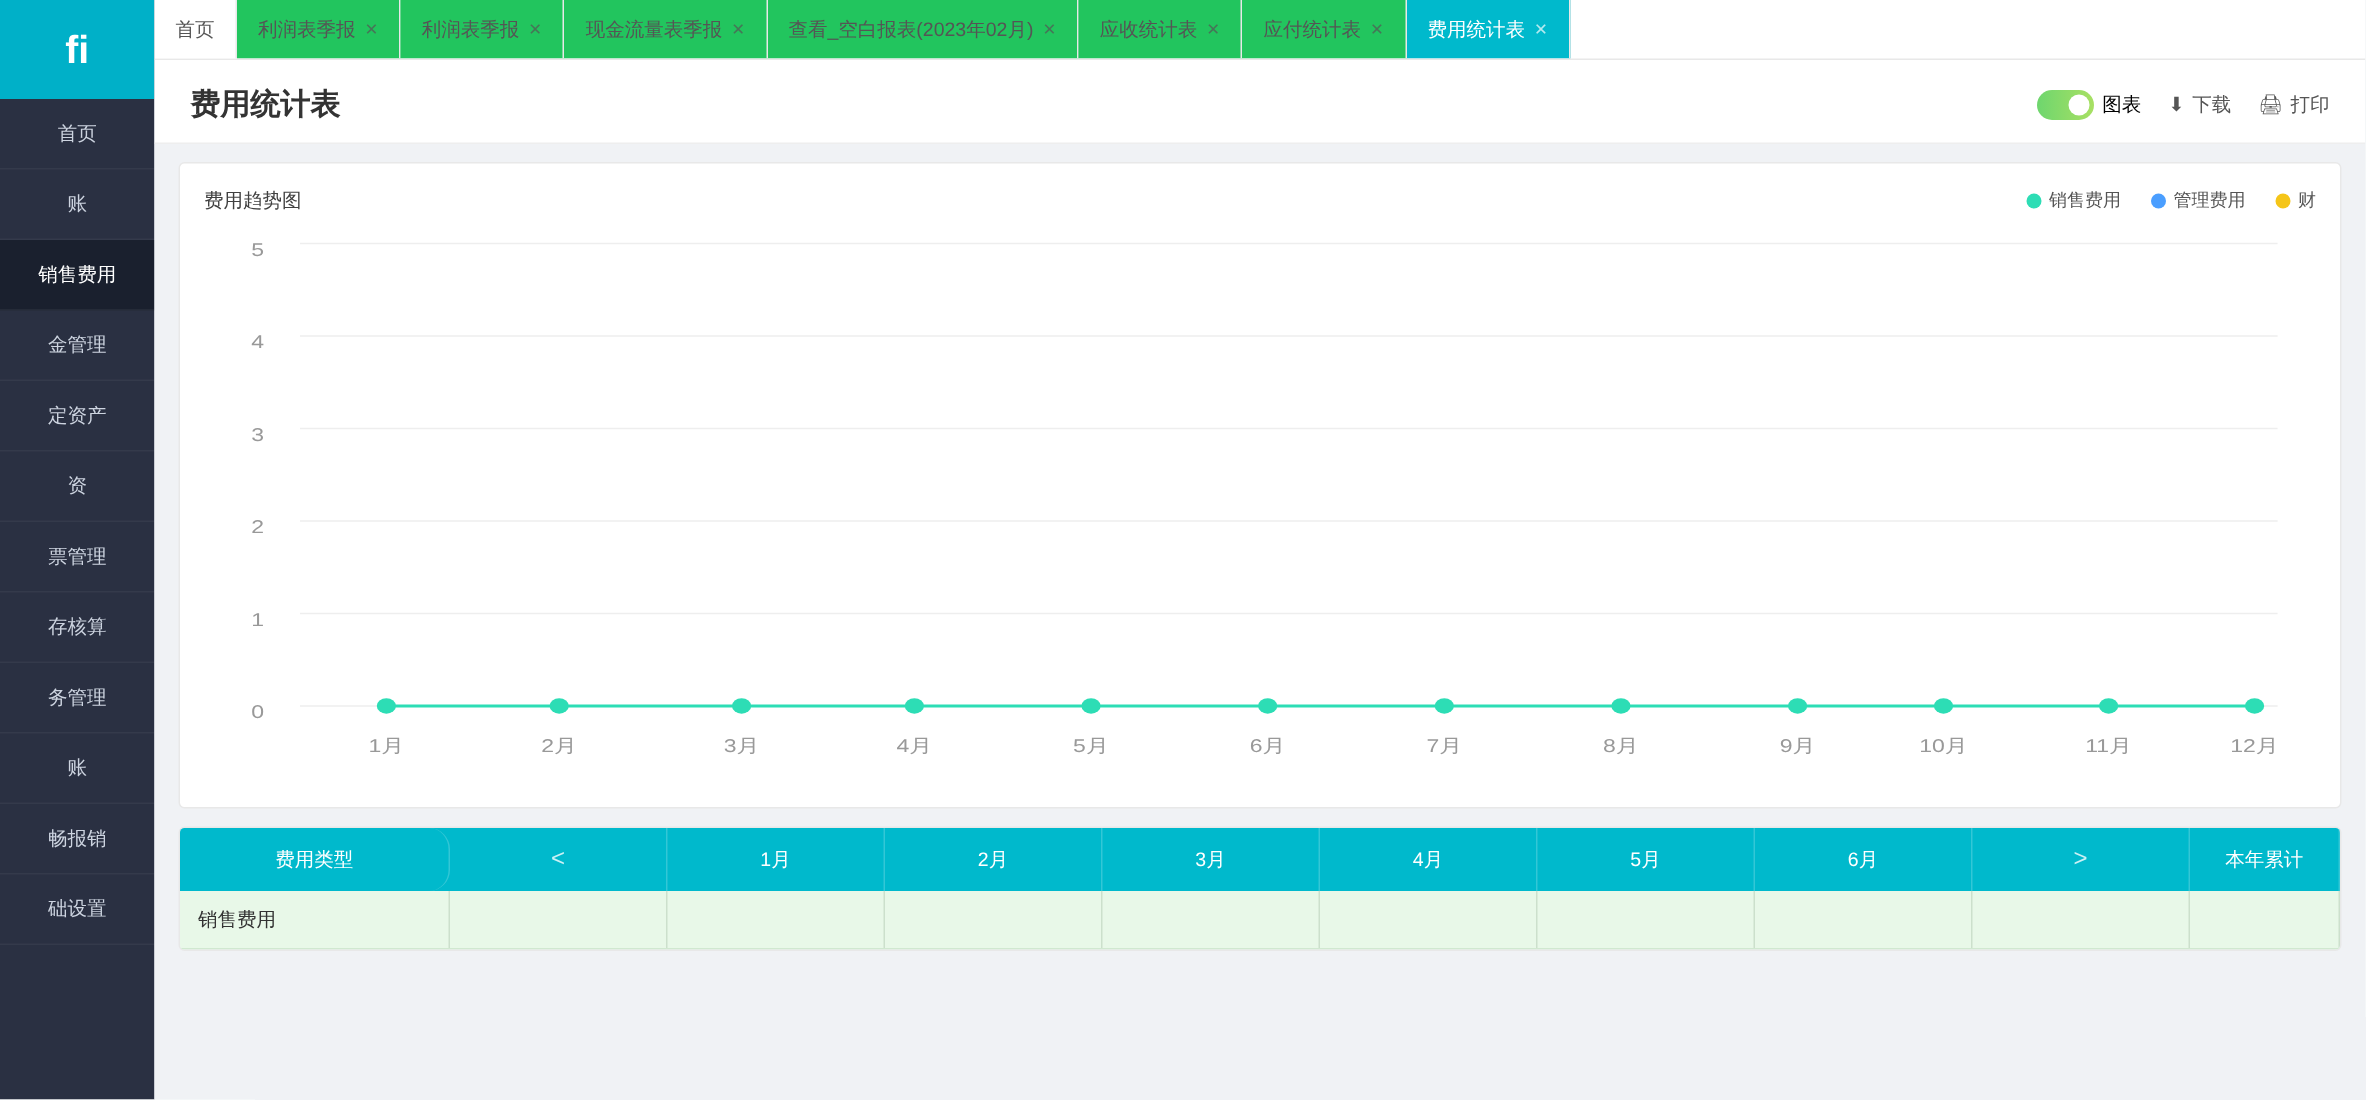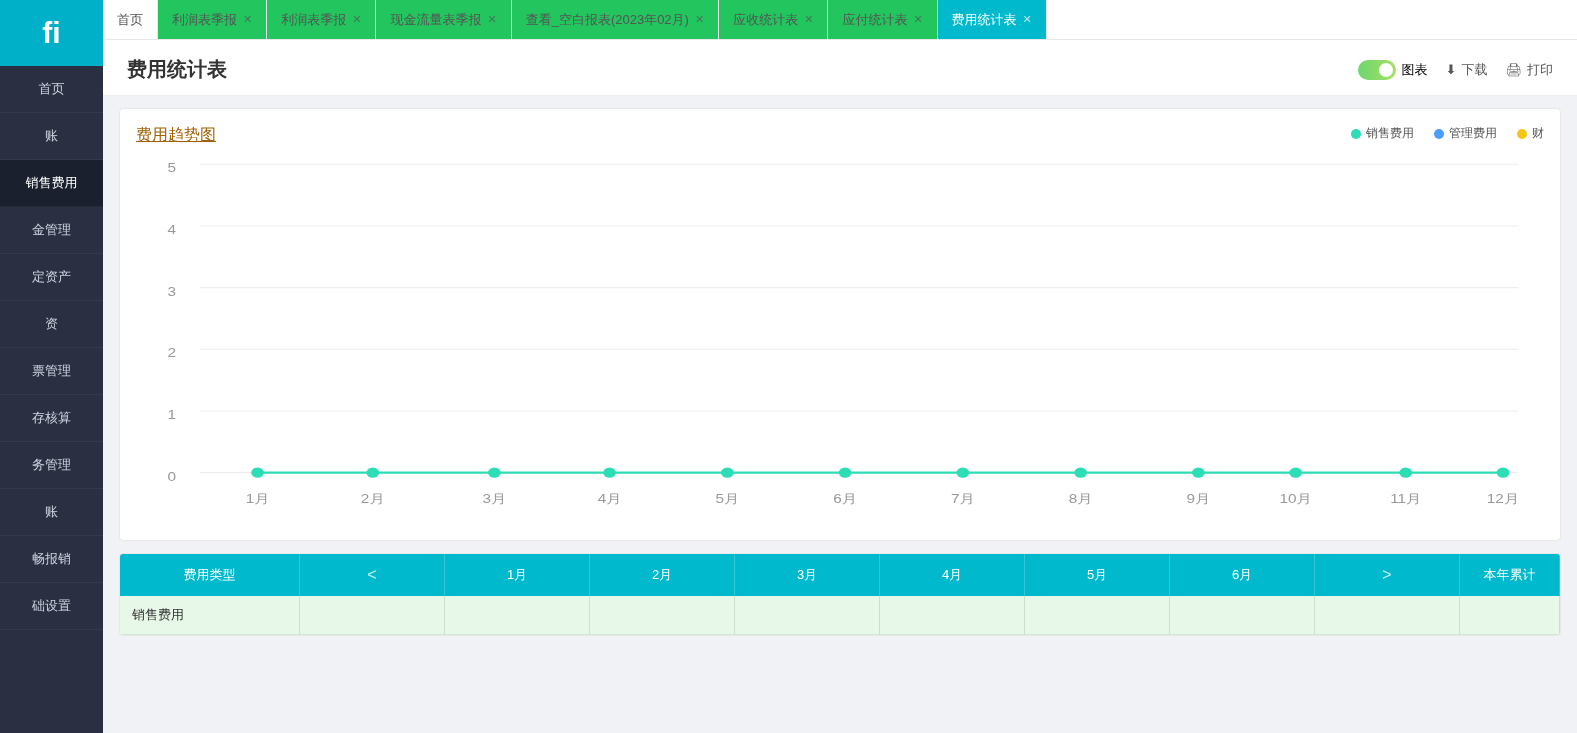--- a/index.html
+++ b/index.html
@@ -15,21 +15,21 @@
       height: 100%;
       overflow: hidden;
     }
     .sidebar-logo {
       background: #00b0c8;
       height: 66px;
       display: flex;
       align-items: center;
       justify-content: center;
       color: white;
-      font-size: 30px;
+      font-size: 26px;
       font-weight: bold;
     }
     .sidebar-item {
       color: #cdd4e0;
       padding: 14px 0;
       text-align: center;
       font-size: 13px;
       cursor: pointer;
       border-bottom: 1px solid rgba(255,255,255,0.05);
     }
@@ -138,24 +138,23 @@
 
     
     .chart-section {
       background: #fff;
       margin: 12px 16px;
       border-radius: 4px;
       padding: 16px;
       border: 1px solid #e8e8e8;
     }
     .chart-title {
-      font-size: 16px;
-      color: #a16207;
+      font-size: 13px;
+      color: #404040;
       margin-bottom: 8px;
-      text-decoration: underline;
     }
     .chart-legend {
       display: flex;
       gap: 20px;
       justify-content: flex-end;
       margin-bottom: 10px;
     }
     .legend-item {
       display: flex;
       align-items: center;
@@ -196,20 +195,21 @@
       text-align: center;
       border-right: 1px solid rgba(255,255,255,0.2);
       white-space: nowrap;
       display: flex;
       align-items: center;
       justify-content: center;
       gap: 4px;
     }
     .table-header-cell.type-cell {
       flex: 0 0 180px;
+      border-radius: 14px;
     }
     .table-header-cell.last-cell {
       flex: 0 0 100px;
     }
     .table-body-row {
       display: flex;
       background: #e8f8e8;
       border-bottom: 1px solid #d0e8d0;
       font-size: 13px;
       color: #333;

